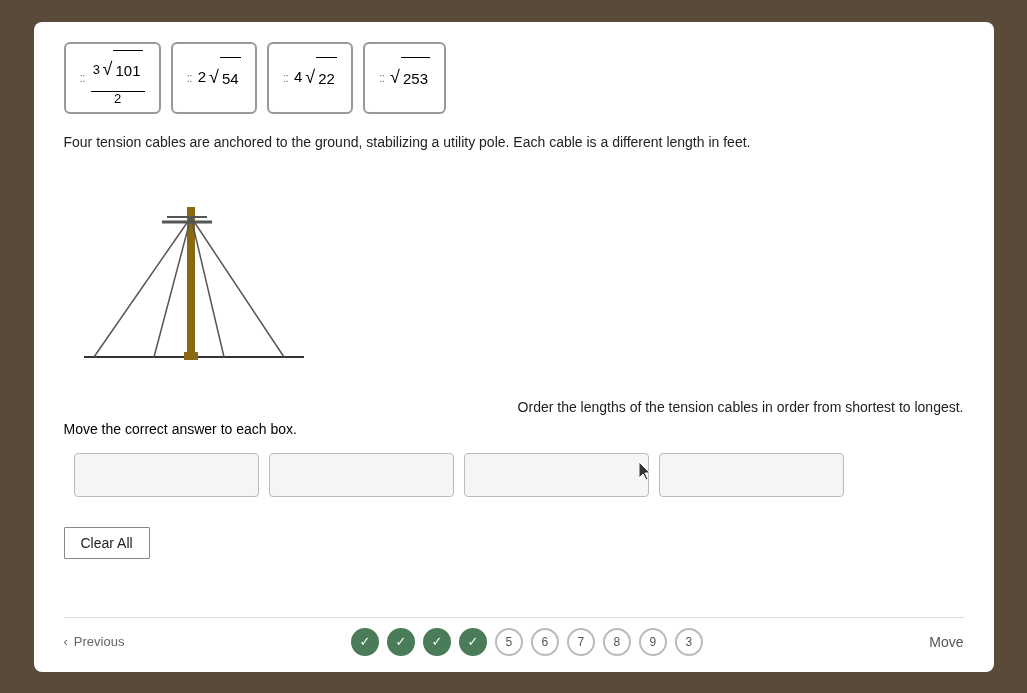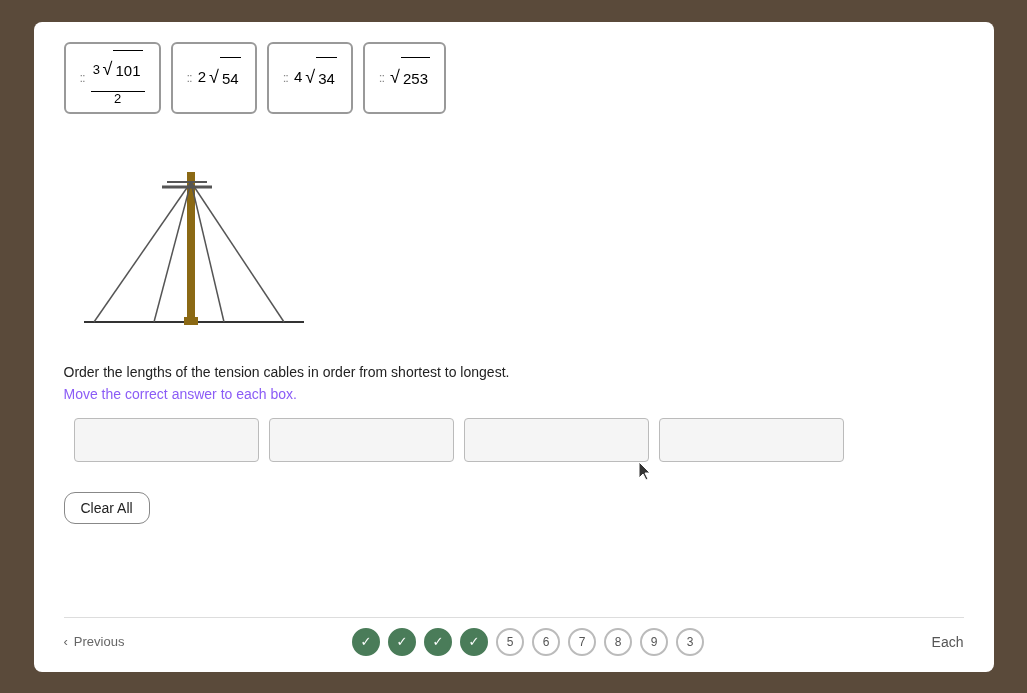--- a/index.html
+++ b/index.html
@@ -104,25 +104,26 @@
     .illustration {
       width: 260px;
       margin: 0 0 18px 10px;
     }
 
     
     .instruction-text {
       font-size: 14px;
       color: #222;
       margin-bottom: 6px;
+      text-align: right;
     }
 
     .move-text {
       font-size: 14px;
-      color: #8b5cf6;
+      color: #000000;
       margin-bottom: 16px;
     }
 
     
     .drop-boxes {
       display: flex;
       gap: 10px;
       margin-bottom: 30px;
       margin-left: 10px;
     }
@@ -132,21 +133,21 @@
       width: 185px;
       height: 44px;
       background: #f5f5f5;
       border-radius: 4px;
     }
 
     
     .clear-all-btn {
       border: 1.5px solid #888;
       background: #fff;
-      border-radius: 11px;
+      border-radius: 1px;
       padding: 7px 16px;
       font-size: 14px;
       cursor: pointer;
       width: fit-content;
       color: #222;
       margin-bottom: 16px;
     }
 
     
     .bottom-nav {
@@ -247,37 +248,38 @@
             <span class="sqrt-radicand">54</span>
           </span>
       </span>
     </div>
 
     <div class="chip">
       <span class="drag-handle">::</span>
       <span class="math-text">
         4 <span class="sqrt">
             <span class="sqrt-symbol">√</span>
-            <span class="sqrt-radicand">34</span>
+            <span class="sqrt-radicand">22</span>
           </span>
       </span>
     </div>
 
     <div class="chip">
       <span class="drag-handle">::</span>
       <span class="math-text">
         <span class="sqrt">
             <span class="sqrt-symbol">√</span>
             <span class="sqrt-radicand">253</span>
           </span>
       </span>
     </div>
 
   </div>
 
+  <p class="problem-text">Four tension cables are anchored to the ground, stabilizing a utility pole. Each cable is a different length in feet.</p>
 
   <div class="illustration">
     <svg width="240" height="210" viewBox="0 0 240 210" xmlns="http://www.w3.org/2000/svg">
 
       <line x1="10" y1="190" x2="230" y2="190" stroke="#333" stroke-width="2"></line>
 
       <rect x="113" y="40" width="8" height="150" fill="#8B6914"></rect>
 
       <line x1="88" y1="55" x2="138" y2="55" stroke="#555" stroke-width="3"></line>
       <line x1="93" y1="50" x2="133" y2="50" stroke="#555" stroke-width="2"></line>
@@ -345,16 +347,16 @@
       </div>
       <div class="page-dot empty">
         <span>9</span>
       </div>
       <div class="page-dot empty">
         <span>3</span>
       </div>
 
     </div>
 
-    <div class="nav-right">Each</div>
+    <div class="nav-right">Move</div>
 
   </div>
 </div>
 
 </body></html>

